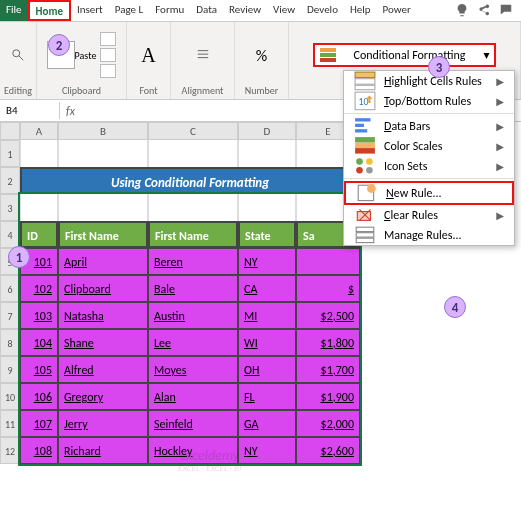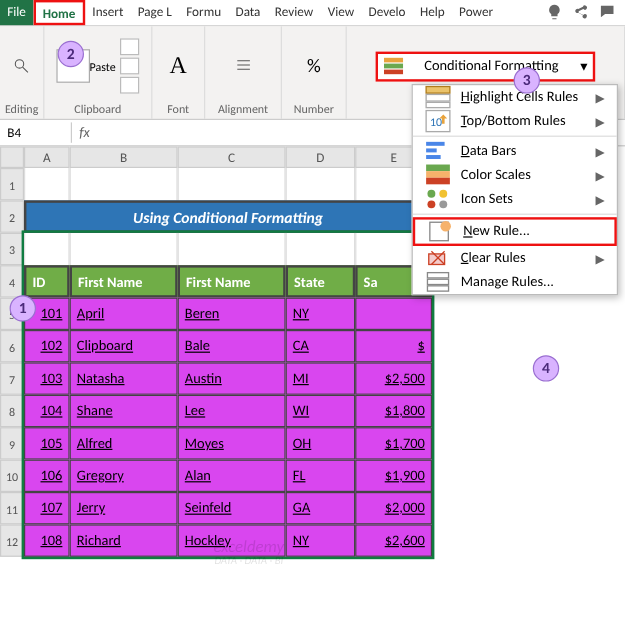--- a/index.html
+++ b/index.html
@@ -365,14 +365,14 @@
     <span>Manage Rules...</span>
   </div>
 </div>
 
 <div class="co" style="left:8px;top:246px">1</div>
 <div class="co" style="left:48px;top:34px">2</div>
 <div class="co" style="left:428px;top:56px">3</div>
 <div class="co" style="left:444px;top:296px">4</div>
 
 <div class="wm">
-  <span>exceldemy</span><small>DATA · DATA · BI</small>
+  <span>exceldemy</span><small>EXCEL · EXCEL · BI</small>
 </div>
 
 </body></html>

